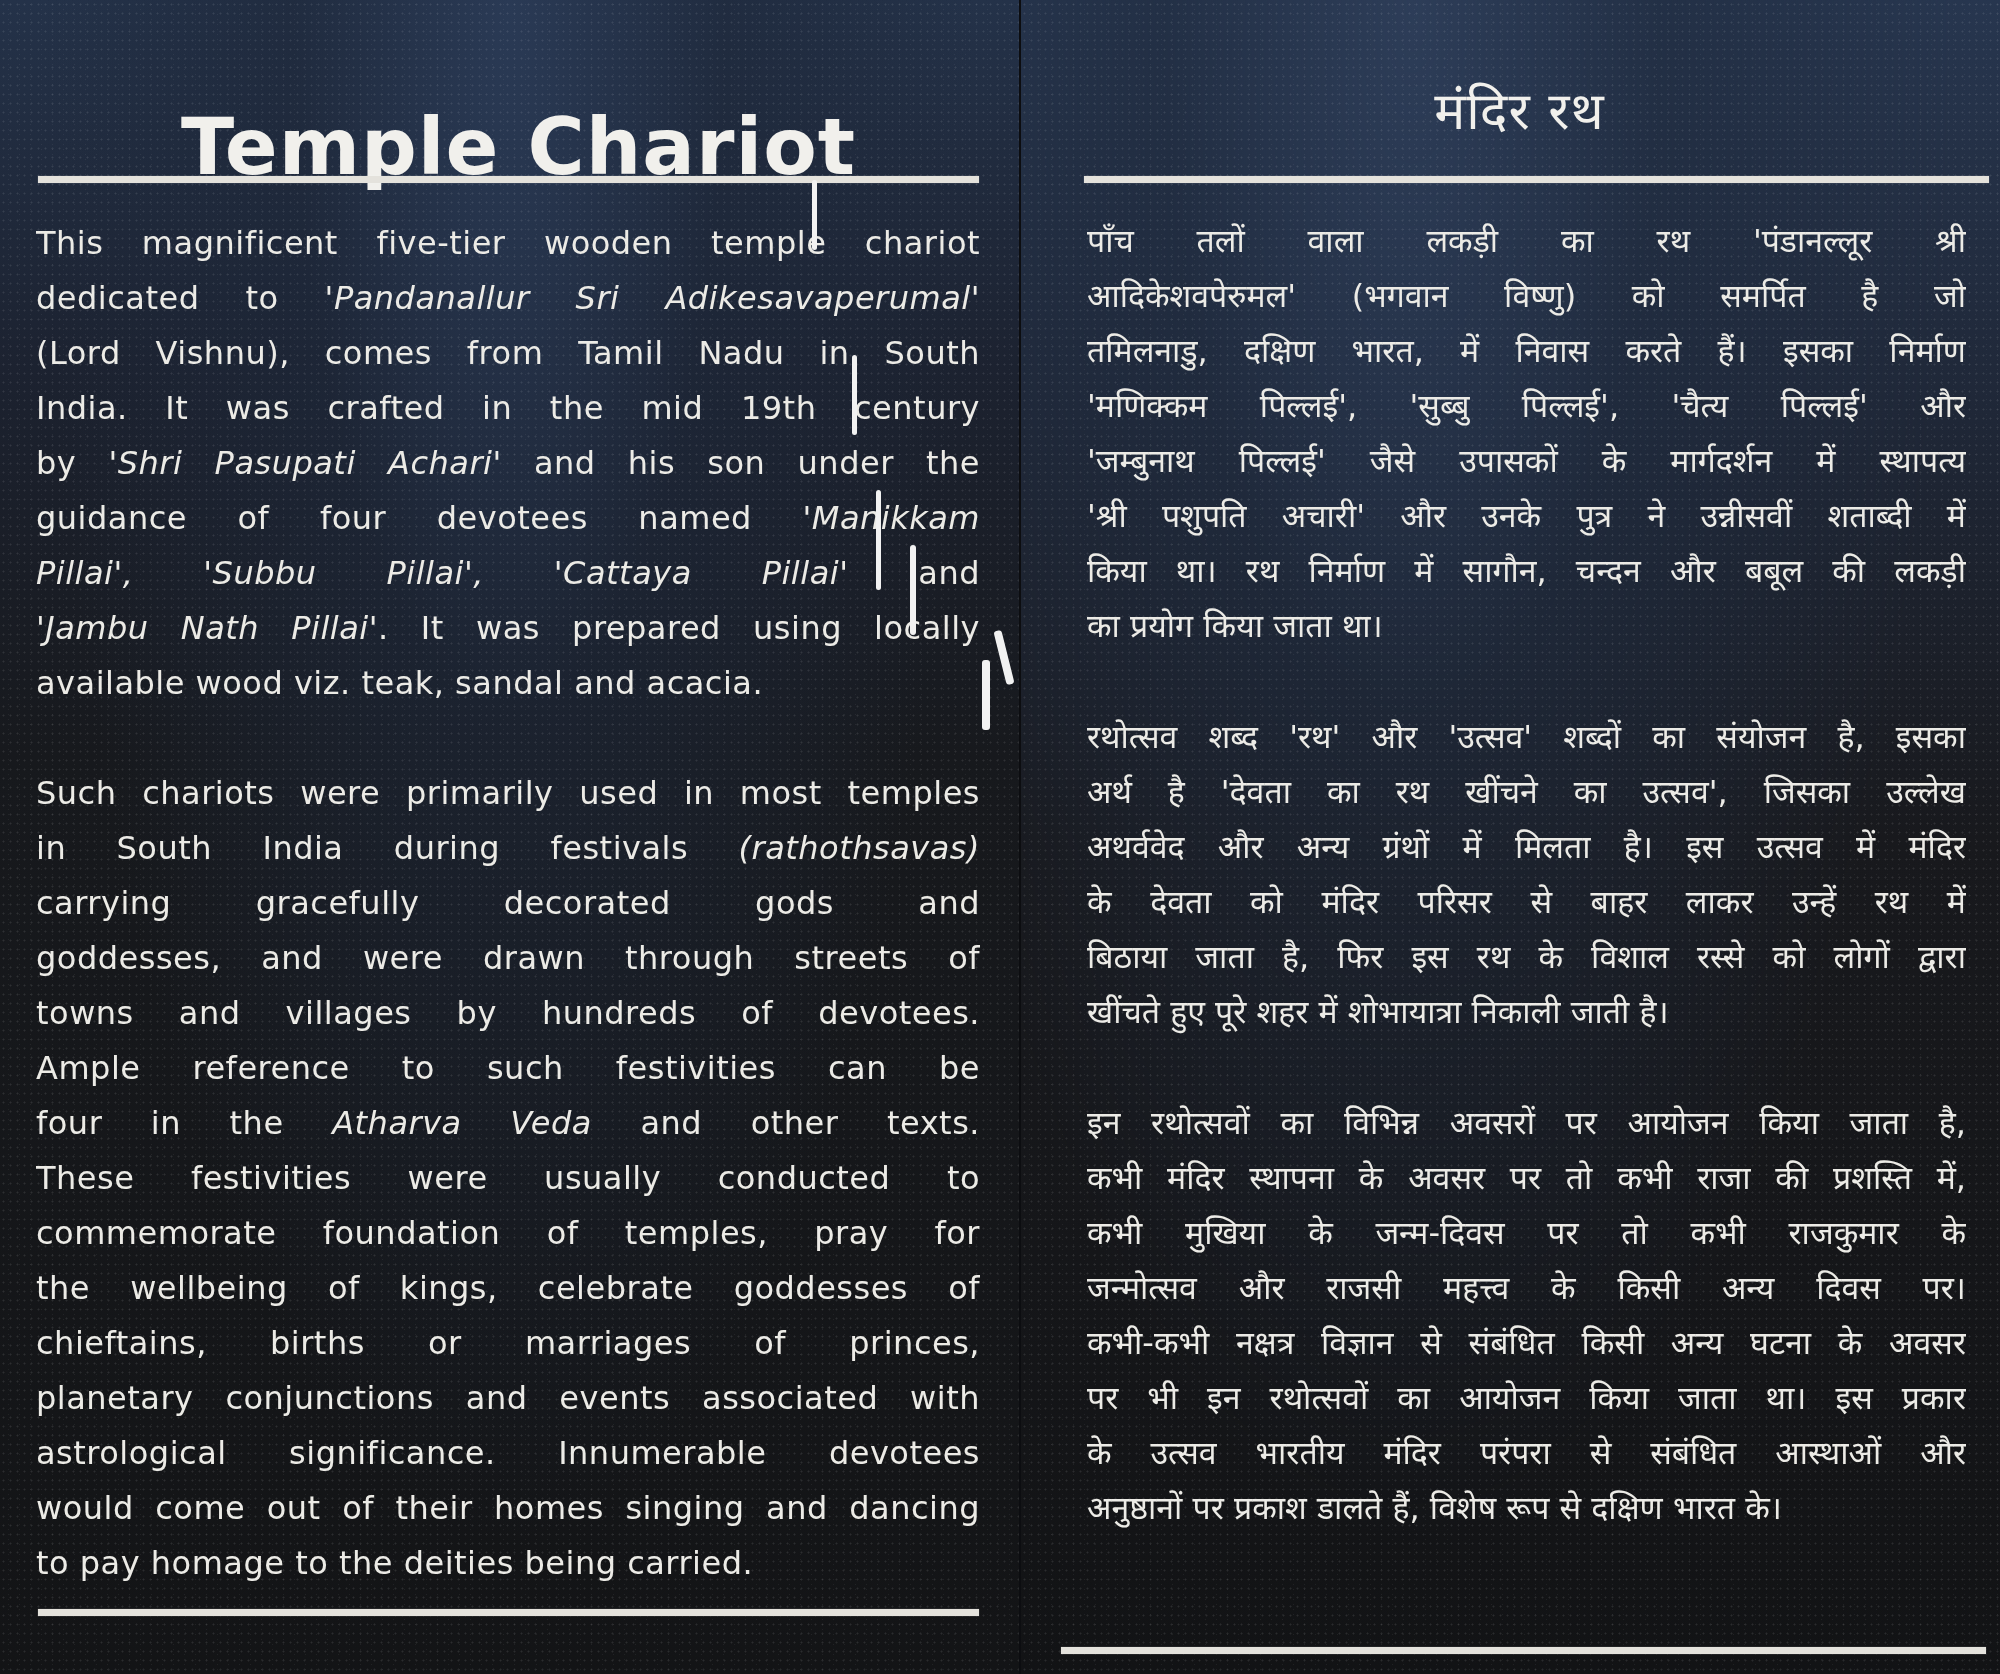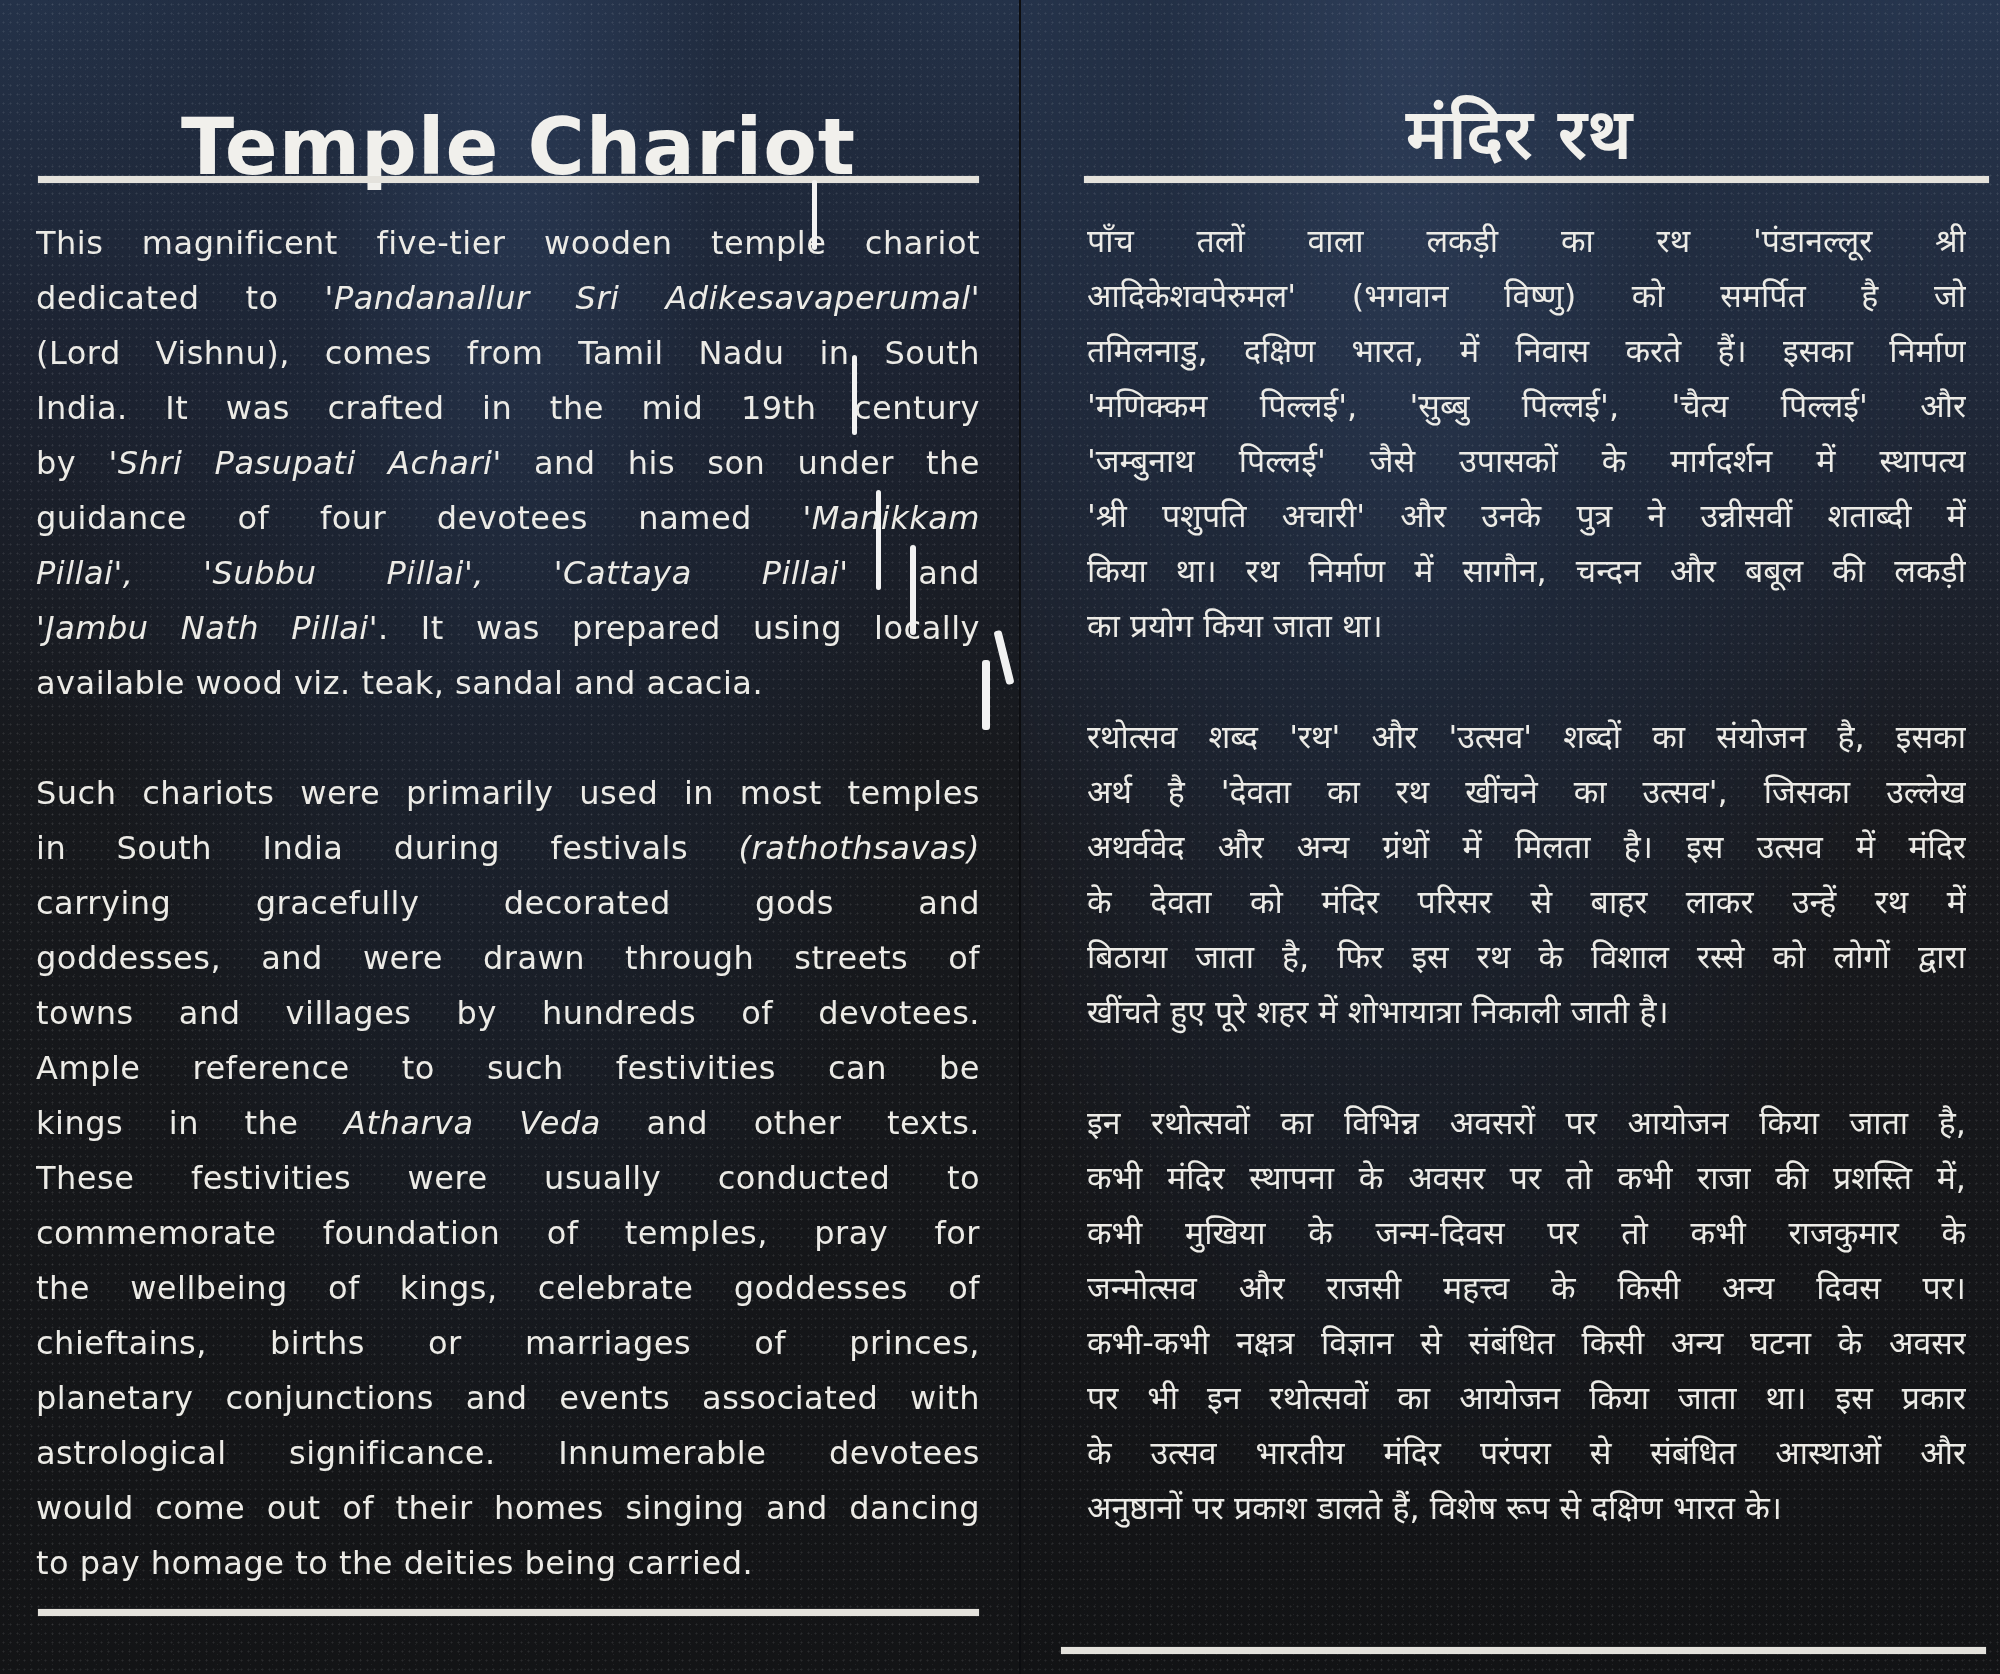--- a/index.html
+++ b/index.html
@@ -31,21 +31,21 @@
       radial-gradient(circle, rgba(255,255,255,0.10) 0.8px, transparent 1.2px),
       radial-gradient(circle, rgba(255,255,255,0.06) 0.6px, transparent 1px);
     background-size: 7px 9px, 11px 5px;
     background-position: 0 0, 3px 2px;
   }
   .title {
     position: absolute; left: 0; right: 16px; text-align: center;
     font-weight: bold; color: #f1f0ec; letter-spacing: 1px; padding-left: 34px;
   }
   .panel-en .title { top: 50px; font-size: 78px; font-family: "DejaVu Sans", sans-serif; }
-  .panel-hi .title { top: 38px; font-size: 69px; font-weight: bold; font-family: "DejaVu Sans", sans-serif; }
+  .panel-hi .title { top: 38px; font-size: 52px; font-weight: normal; font-family: "DejaVu Sans", sans-serif; }
   .rule {
     position: absolute; height: 7px; background: #e4e2dc;
     box-shadow: 0 0 1px rgba(255,255,255,0.4);
   }
   .panel-en .rule.top { left: 38px; top: 176px; width: 941px; }
   .panel-en .rule.bottom { left: 38px; top: 1609px; width: 941px; }
   .panel-hi .rule.top { left: 63px; top: 176px; width: 905px; }
   .panel-hi .rule.bottom { left: 40px; top: 1647px; width: 925px; }
 
   .body { position: absolute; }
@@ -88,21 +88,21 @@
           <div class="line last"><span>available wood viz. teak, sandal and acacia.</span></div>
         </div>
         <div class="para-gap"></div>
         <div>
           <div class="line"><span>Such chariots were primarily used in most temples</span></div>
           <div class="line"><span>in South India during festivals </span><span class="it">(rathothsavas)</span></div>
           <div class="line"><span>carrying gracefully decorated gods and</span></div>
           <div class="line"><span>goddesses, and were drawn through streets of</span></div>
           <div class="line"><span>towns and villages by hundreds of devotees.</span></div>
           <div class="line"><span>Ample reference to such festivities can be</span></div>
-          <div class="line"><span>kings in the </span><span class="it">Atharva Veda</span><span> and other texts.</span></div>
+          <div class="line"><span>four in the </span><span class="it">Atharva Veda</span><span> and other texts.</span></div>
           <div class="line"><span>These festivities were usually conducted to</span></div>
           <div class="line"><span>commemorate foundation of temples, pray for</span></div>
           <div class="line"><span>the wellbeing of kings, celebrate goddesses of</span></div>
           <div class="line"><span>chieftains, births or marriages of princes,</span></div>
           <div class="line"><span>planetary conjunctions and events associated with</span></div>
           <div class="line"><span>astrological significance. Innumerable devotees</span></div>
           <div class="line"><span>would come out of their homes singing and dancing</span></div>
           <div class="line last"><span>to pay homage to the deities being carried.</span></div>
         </div>
       </div>

